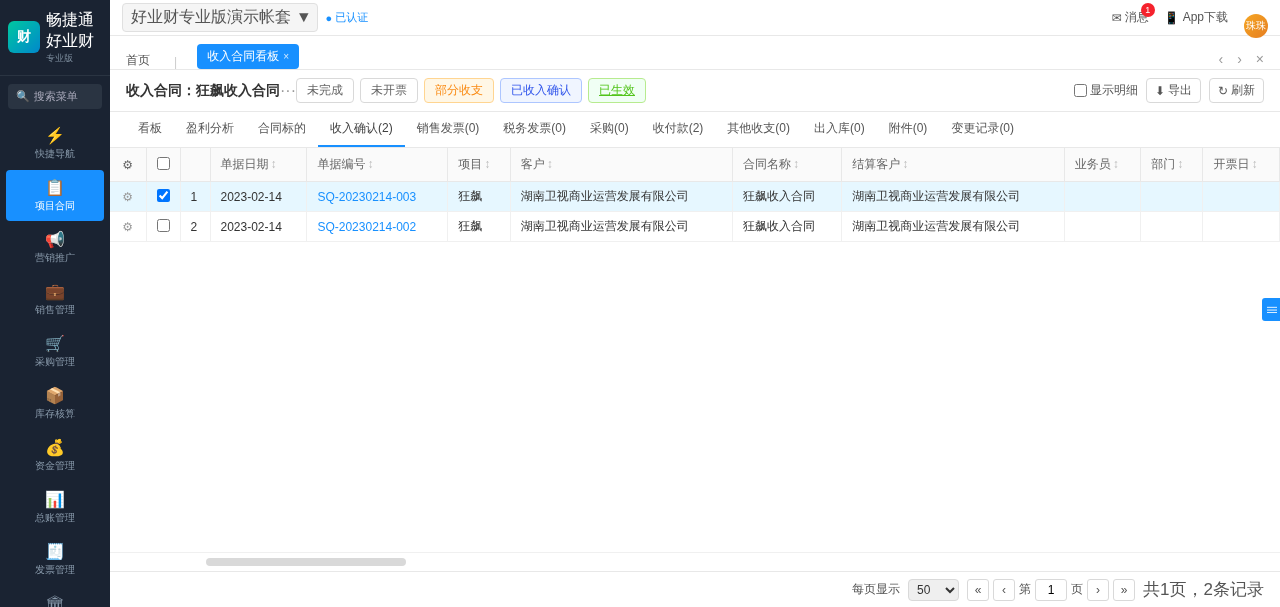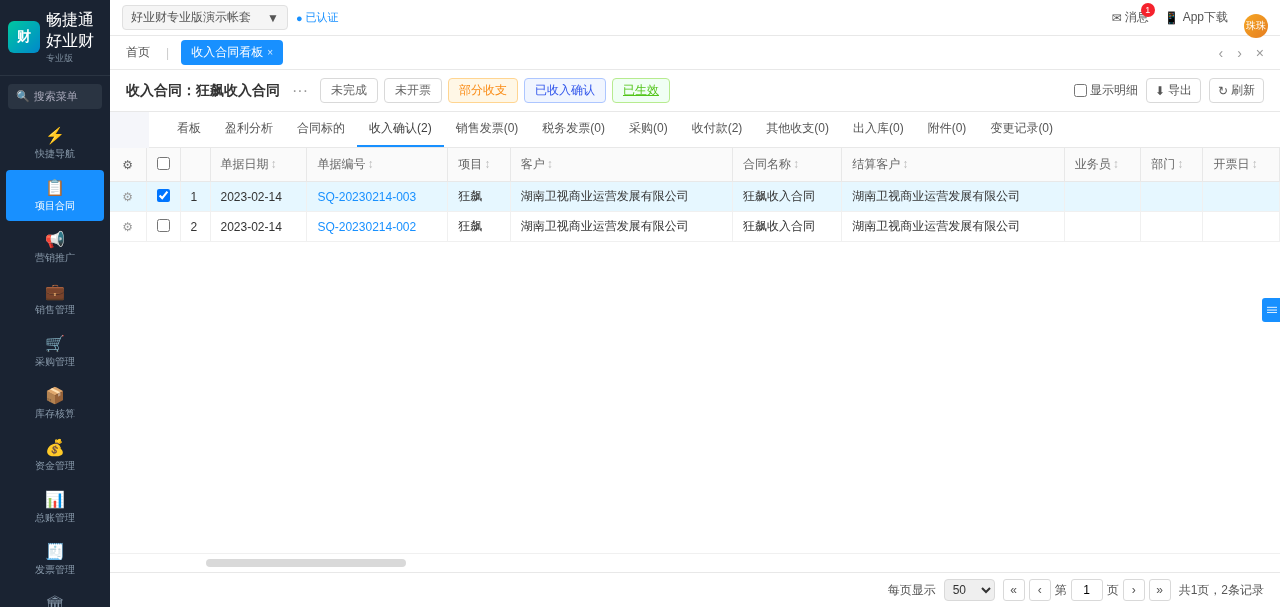--- a/index.html
+++ b/index.html
@@ -17,29 +17,29 @@
     .sidebar-item.active { background: #1890ff; color: #fff; }
     .sidebar-item .si-icon { font-size: 16px; margin-bottom: 2px; }
     .sidebar-item .si-label { font-size: 10px; }
 
     
     .main { flex: 1; display: flex; flex-direction: column; overflow: hidden; background: #f5f6fa; }
 
     
     .topbar { background: #fff; border-bottom: 1px solid #e8e8e8; padding: 0 12px; display: flex; align-items: center; justify-content: space-between; height: 36px; flex-shrink: 0; }
     .topbar-left { display: flex; align-items: center; gap: 8px; }
-    .company-select { display: flex; align-items: center; gap: 16px; background: #f5f5f5; border: 1px solid #e0e0e0; border-radius: 4px; padding: 3px 8px; cursor: pointer; font-size: 12px; color: #555; }
+    .company-select { display: flex; align-items: center; gap: 8px; background: #f5f5f5; border: 1px solid #e0e0e0; border-radius: 4px; padding: 3px 8px; cursor: pointer; font-size: 16px; color: #555; font-family: Liberation Mono, monospace; }
     .certified-badge { display: flex; align-items: center; gap: 3px; color: #1890ff; font-size: 11px; }
     .topbar-right { display: flex; align-items: center; gap: 16px; }
     .topbar-action { display: flex; align-items: center; gap: 3px; cursor: pointer; color: #555; font-size: 12px; position: relative; }
     .badge { background: #f5222d; color: #fff; border-radius: 8px; font-size: 9px; padding: 0 4px; min-width: 14px; height: 14px; display: flex; align-items: center; justify-content: center; position: absolute; top: -6px; right: -6px; }
     .avatar { width: 24px; height: 24px; border-radius: 50%; background: linear-gradient(135deg, #f5a623, #e67e22); display: flex; align-items: center; justify-content: center; color: white; font-size: 10px; margin-top: 16px; }
 
     
-    .tabbar { background: #fff; border-bottom: 1px solid #e8e8e8; padding: 0 12px; display: flex; align-items: center; gap: 8px; height: 34px; flex-shrink: 0; }
+    .tabbar { background: #fff; border-bottom: 1px solid #e8e8e8; padding: 0 12px; display: flex; align-items: flex-end; gap: 16px; height: 34px; flex-shrink: 0; }
     .tab-home { color: #555; font-size: 12px; cursor: pointer; padding: 0 4px; }
     .tab-item { display: flex; align-items: center; gap: 4px; background: #1890ff; color: white; border-radius: 4px; padding: 4px 10px; font-size: 12px; cursor: pointer; }
     .tab-close { opacity: 0.8; font-size: 10px; }
     .tab-nav { display: flex; align-items: center; gap: 6px; margin-left: auto; }
     .tab-nav-btn { color: #999; cursor: pointer; font-size: 14px; padding: 2px 4px; }
 
     
     .content { flex: 1; overflow: hidden; display: flex; flex-direction: column; padding: 0; background: #f5f6fa; }
 
     
@@ -49,21 +49,21 @@
     .status-btn.partial { background: #fff7e6; border-color: #ffd591; color: #fa8c16; }
     .status-btn.confirmed { background: #f0f5ff; border-color: #adc6ff; color: #2f54eb; }
     .status-btn.effective { background: #f0fff4; border-color: #b7eb8f; color: #52c41a; text-decoration: underline; }
     .more-btn { cursor: pointer; color: #999; font-size: 16px; }
     .header-right-btns { display: flex; align-items: center; gap: 8px; }
     .show-detail-cb { display: flex; align-items: center; gap: 3px; font-size: 12px; color: #555; cursor: pointer; }
     .action-btn { display: flex; align-items: center; gap: 3px; cursor: pointer; color: #555; font-size: 12px; border: 1px solid #d9d9d9; background: #fff; border-radius: 4px; padding: 3px 8px; }
     .action-btn.refresh { }
 
     
-    .inner-tabs { background: #fff; border-bottom: 1px solid #e8e8e8; display: flex; padding: 0 16px; flex-shrink: 0; margin-left: 39px; }
+    .inner-tabs { background: #fff; border-bottom: 1px solid #e8e8e8; display: flex; padding: 0 16px; flex-shrink: 0; }
     .inner-tab { padding: 8px 12px; font-size: 12px; color: #555; cursor: pointer; border-bottom: 2px solid transparent; white-space: nowrap; }
     .inner-tab.active { color: #404040; border-bottom-color: #1890ff; }
 
     
     .table-container { flex: 1; overflow: auto; background: #fff; margin: 0; }
     table { width: 100%; border-collapse: collapse; font-size: 12px; min-width: 900px; }
     thead tr { background: #fafafa; }
     th { padding: 8px 10px; text-align: left; border-bottom: 1px solid #e8e8e8; border-right: 1px solid #e8e8e8; color: #666; font-weight: normal; white-space: nowrap; }
     td { padding: 6px 10px; border-bottom: 1px solid #f0f0f0; border-right: 1px solid #f0f0f0; white-space: nowrap; color: #333; }
     tr.row-selected { background: #e6f7ff; }
@@ -74,21 +74,21 @@
     .table-footer { background: #fffbf0; border-top: 1px solid #e8e8e8; padding: 6px 16px; display: flex; align-items: center; flex-shrink: 0; }
     .total-label { font-size: 12px; color: #333; font-weight: bold; }
 
     
     .pagination { background: #fff; border-top: 1px solid #e8e8e8; padding: 6px 16px; display: flex; align-items: center; justify-content: flex-end; gap: 8px; flex-shrink: 0; }
     .page-size-label { font-size: 12px; color: #555; }
     .page-size-select { border: 1px solid #d9d9d9; border-radius: 4px; padding: 2px 4px; font-size: 12px; color: #333; cursor: pointer; }
     .page-nav { display: flex; align-items: center; gap: 4px; }
     .page-nav-btn { border: 1px solid #d9d9d9; background: #fff; border-radius: 3px; width: 22px; height: 22px; display: flex; align-items: center; justify-content: center; cursor: pointer; color: #555; font-size: 12px; }
     .page-input { border: 1px solid #d9d9d9; border-radius: 3px; width: 32px; height: 22px; text-align: center; font-size: 12px; }
-    .page-info { font-size: 12px; color: #555; }
+    .page-info { font-size: 17px; color: #555; }
   </style>
 </head>
 <body>
 
 <div class="sidebar">
   <div class="sidebar-logo">
     <div class="logo-icon">财</div>
     <div>
       <div class="logo-text">畅捷通好业财</div>
       <div class="logo-sub">专业版</div>
@@ -188,21 +188,21 @@
     <div class="tab-nav">
       <span class="tab-nav-btn">‹</span>
       <span class="tab-nav-btn">›</span>
       <span class="tab-nav-btn">×</span>
     </div>
   </div>
 
   <div class="content">
 
     <div class="contract-header">
-      <div style="display:flex;align-items:center;gap:12px;">
+      <div style="display:flex;align-items:center;">
         <div class="contract-title">
           <span>收入合同：</span><span>狂飙收入合同</span>
         </div>
         <span class="more-btn">···</span>
         <div id="status-buttons-container" style="display: flex; gap: 6px;">
             <button class="status-btn">未完成</button>
             <button class="status-btn">未开票</button>
             <button class="status-btn partial">部分收支</button>
             <button class="status-btn confirmed">已收入确认</button>
             <button class="status-btn effective">已生效</button>

